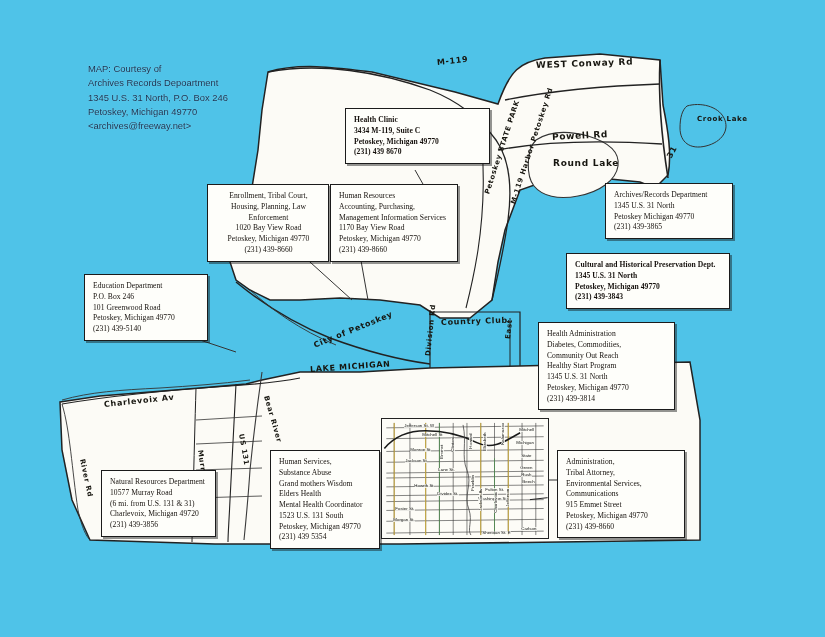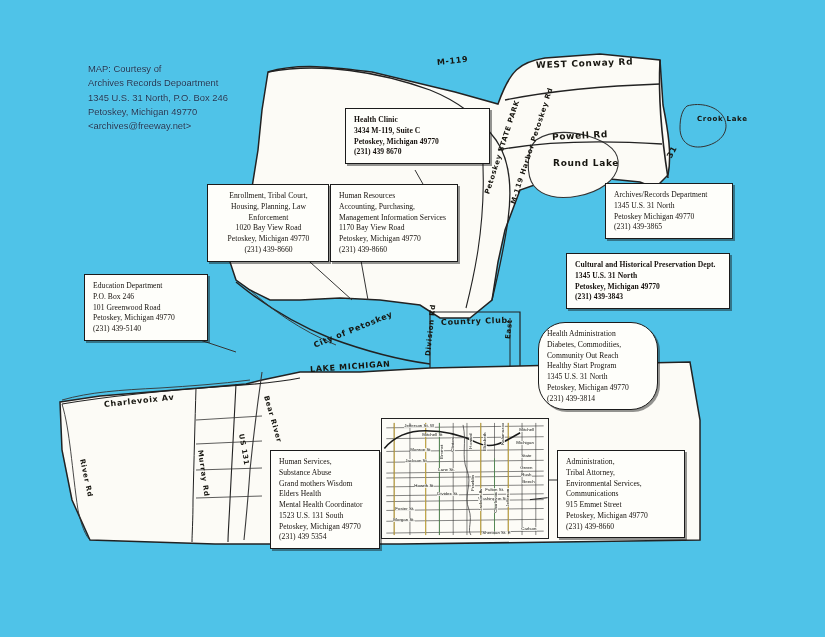--- a/index.html
+++ b/index.html
@@ -178,35 +178,42 @@
       <span class="ln">1345 U.S. 31 North</span>
       <span class="ln">Petoskey Michigan  49770</span>
       <span class="ln">(231) 439-3865</span>
     </div>
   <div class="info-box" style="left:566px; top:253px; width:164px;font-weight:bold;">
       <span class="ln">Cultural and Historical Preservation Dept.</span>
       <span class="ln">1345  U.S. 31 North</span>
       <span class="ln">Petoskey, Michigan  49770</span>
       <span class="ln">(231) 439-3843</span>
     </div>
-  <div class="info-box" style="left:538px; top:322px; width:120px;border-radius:27px;">
+  <div class="info-box" style="left:538px; top:322px; width:137px;">
       <span class="ln">Health Administration</span>
       <span class="ln">Diabetes, Commodities,</span>
       <span class="ln">Community Out Reach</span>
       <span class="ln">Healthy Start Program</span>
       <span class="ln">1345 U.S. 31 North</span>
       <span class="ln">Petoskey, Michigan 49770</span>
       <span class="ln">(231) 439-3814</span>
     </div>
   <div class="info-box" style="left:84px; top:274px; width:124px;">
       <span class="ln">Education Department</span>
       <span class="ln">P.O. Box 246</span>
       <span class="ln">101 Greenwood Road</span>
       <span class="ln">Petoskey, Michigan  49770</span>
       <span class="ln">(231) 439-5140</span>
+    </div>
+  <div class="info-box" style="left:101px; top:470px; width:115px;">
+      <span class="ln">Natural Resources Department</span>
+      <span class="ln">10577 Murray Road</span>
+      <span class="ln">(6 mi. from U.S. 131 &amp; 31)</span>
+      <span class="ln">Charlevoix, Michigan 49720</span>
+      <span class="ln">(231) 439-3856</span>
     </div>
   <div class="info-box" style="left:270px; top:450px; width:110px;">
       <span class="ln">Human Services,</span>
       <span class="ln">Substance Abuse</span>
       <span class="ln">Grand mothers Wisdom</span>
       <span class="ln">Elders Health</span>
       <span class="ln">Mental Health Coordinator</span>
       <span class="ln">1523 U.S. 131 South</span>
       <span class="ln">Petoskey, Michigan 49770</span>
       <span class="ln">(231) 439  5354</span>

